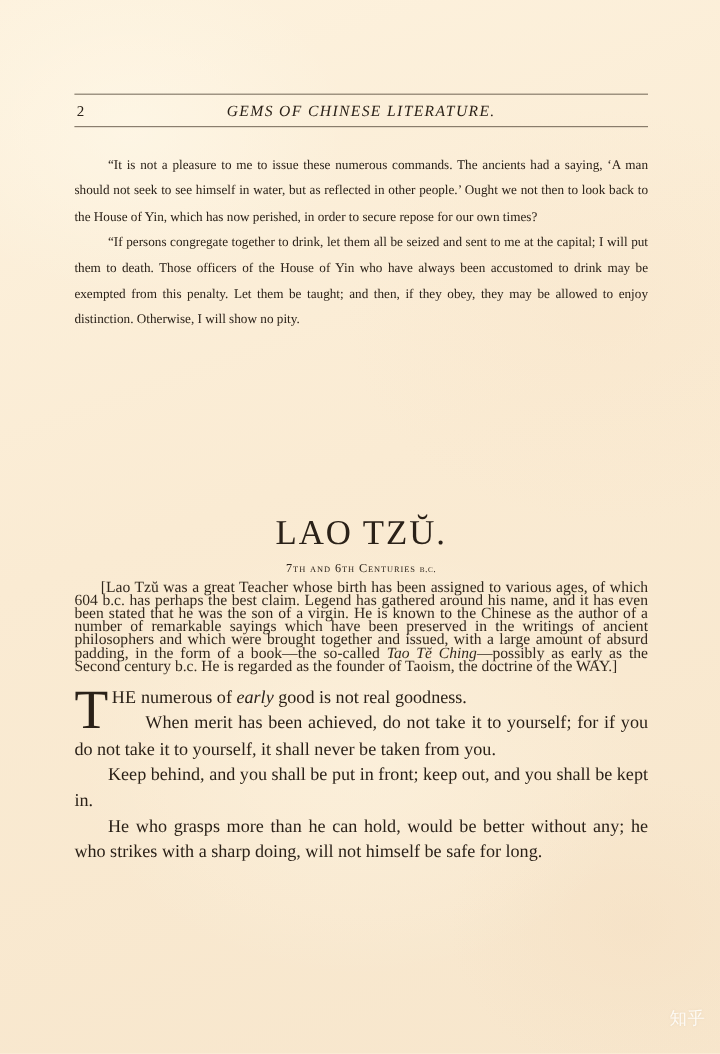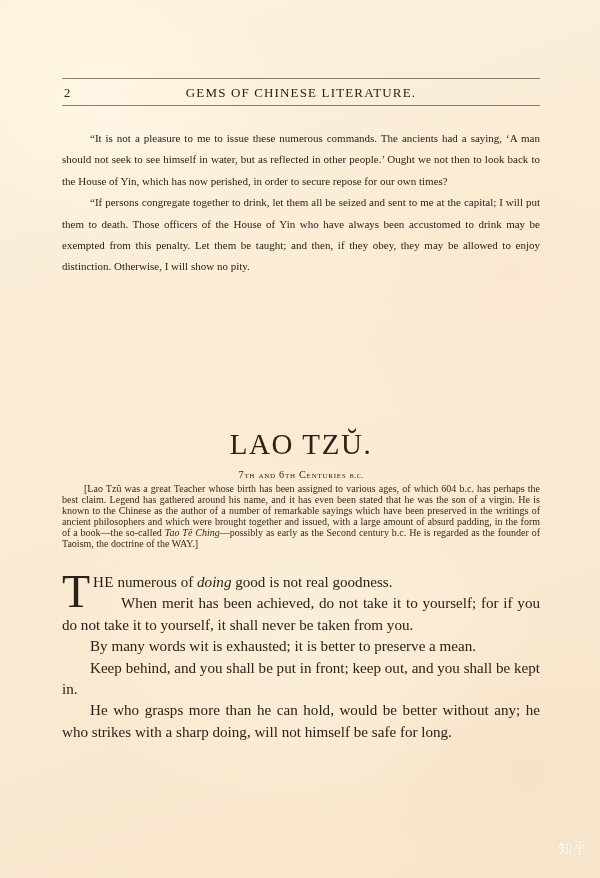--- a/index.html
+++ b/index.html
@@ -68,20 +68,21 @@
   .head-title {
     width: 100%;
     text-align: center;
     font-size: 13px;
     letter-spacing: 1.15px;
     font-variant: small-caps;
     text-transform: uppercase;
     position: absolute;
     bottom: 4px;
     left: 0;
+    font-style: italic;
   }
 
   
   .textblock {
     position: absolute;
     left: 62px;
     top: 128px;
     width: 478px;
   }
 
@@ -119,21 +120,21 @@
     font-size: 8.4px;
     letter-spacing: 0.4px;
   }
 
   
   .note {
     position: absolute;
     left: 62px;
     top: 483px;
     width: 478px;
-    font-size: 10px;
+    font-size: 13px;
     line-height: 11.0px;
     text-align: justify;
     text-indent: 22px;
     color: #32281d;
   }
   .note i {
     font-style: italic;
   }
 
   
@@ -209,23 +210,22 @@
   </div>
 
   <div class="chapter">
     <h1 class="chapter-title">LAO TZŬ.</h1>
     <p class="chapter-sub"><span>7th and 6th Centuries </span><span class="bc">b.c.</span></p>
   </div>
 
   <div class="note"><span>[Lao Tzŭ was a great Teacher whose birth has been assigned to various ages, of which 604 b.c. has perhaps the best claim. Legend has gathered around his name, and it has even been stated that he was the son of a virgin. He is known to the Chinese as the author of a number of remarkable sayings which have been preserved in the writings of ancient philosophers and which were brought together and issued, with a large amount of absurd padding, in the form of a book—the so-called </span><i>Tao Tĕ Ching</i><span>—possibly as early as the Second century b.c. He is regarded as the founder of Taoism, the doctrine of the WAY.]</span></div>
 
   <div class="passage">
-    <p class="first"><span class="dropcap">T</span><span class="lead-caps">HE</span><span> numerous of </span><em>doing</em><span> good is not real goodness.</span></p>
+    <p class="first"><span class="dropcap">T</span><span class="lead-caps">HE</span><span> numerous of </span><em>early</em><span> good is not real goodness.</span></p>
     <p>When merit has been achieved, do not take it to yourself;  for if you do not take it to yourself, it shall never be taken from you.</p>
-    <p>By many words wit is exhausted; it is better to preserve a mean.</p>
     <p>Keep behind, and you shall be put in front; keep out, and you shall be kept in.</p>
     <p>He who grasps more than he can hold, would be better without any; he who strikes with a sharp doing, will not himself be safe for long.</p>
   </div>
 
 </div>
 
 <div class="watermark">
   <span>知乎</span>
 </div>
 

